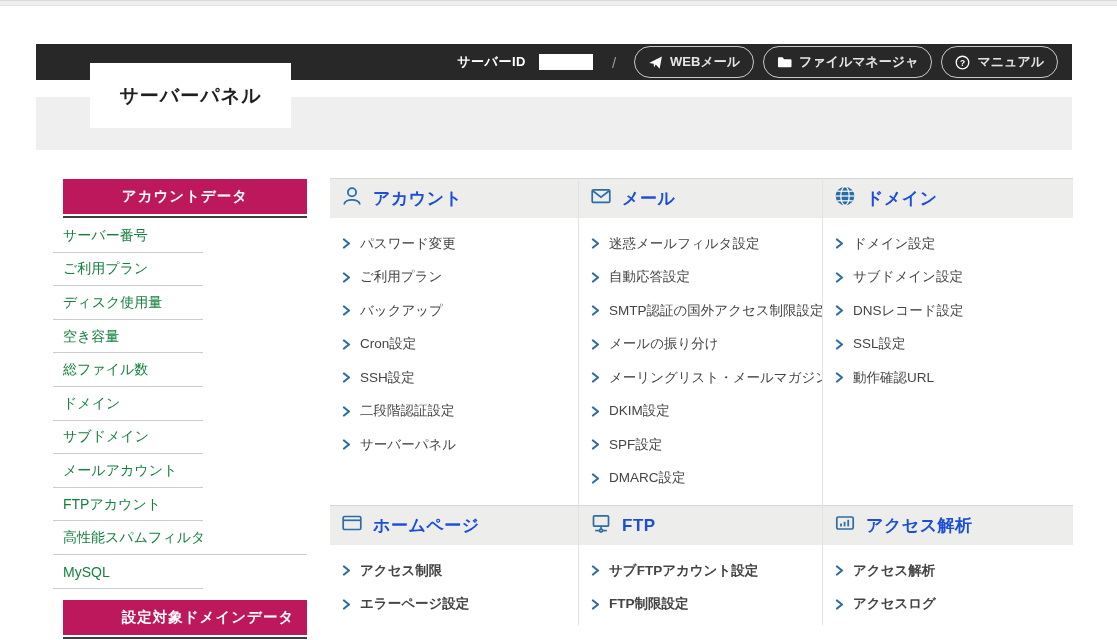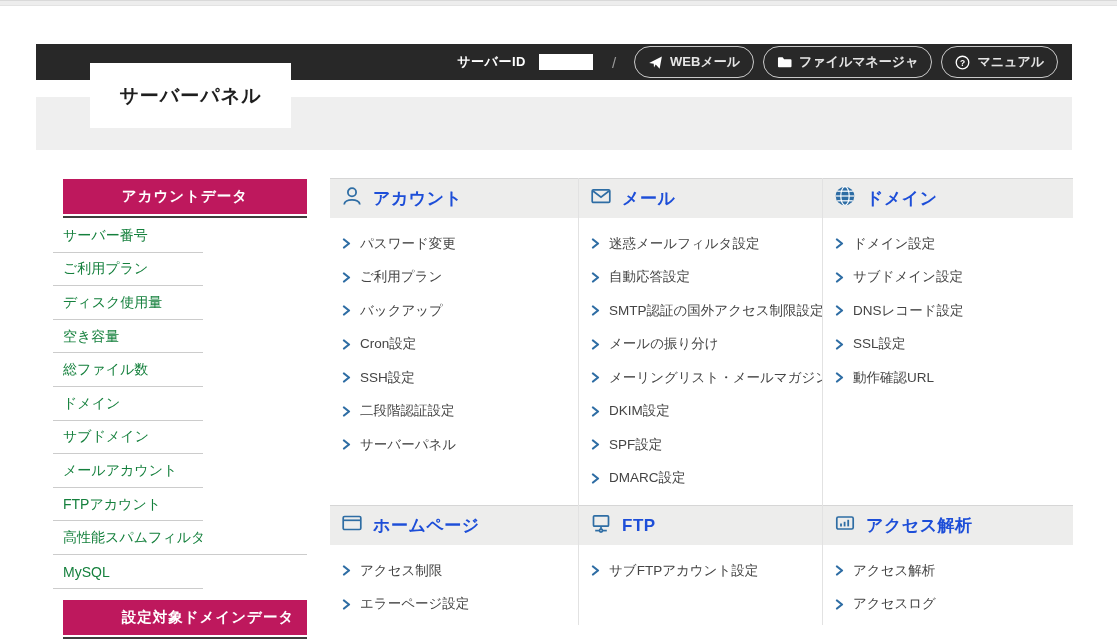--- a/index.html
+++ b/index.html
@@ -45,21 +45,21 @@
   .main { position:absolute; left:330px; top:178px; width:743px; border-right:1px solid #e2e2e2; }
   .section { display:grid; grid-template-columns:248px 244px 251px; }
   .col { background:#fff; }
   .col + .col { border-left:1px solid #e2e2e2; }
   .col-header { height:40px; background:#ededec; border-top:1px solid #d6d6d6;
     display:flex; align-items:center; gap:10px; padding-left:11px;
     font-size:17px; font-weight:bold; color:#1d4ed8; letter-spacing:.5px; }
   .col-header svg { flex:0 0 auto; }
   .links { padding:9px 0 0 12px; }
   .row1 .links { height:287px; }
-  .row2 .links { height:80px; overflow:hidden; }
+  .row2 .links { height:80px; overflow:hidden;font-weight:bold; }
   .link { height:33.5px; display:flex; align-items:center; gap:9px; font-size:13.5px;
     color:#444; cursor:pointer; white-space:nowrap; }
   .link svg { flex:0 0 auto; }
 </style>
 </head>
 <body>
 
 <div class="top-strip"></div>
 
 <div class="masthead-dark">
@@ -355,20 +355,26 @@
         </span>
         <span>FTP</span>
       </div>
       <div class="links">
         <div class="link">
             <svg width="9" height="11" viewBox="0 0 9 11" fill="none" stroke="#2e6da4" stroke-width="2.2" stroke-linecap="round" stroke-linejoin="round">
               <polyline points="2,1.5 7,5.5 2,9.5"></polyline>
             </svg>
             <span>サブFTPアカウント設定</span>
           </div>
+        <div class="link">
+            <svg width="9" height="11" viewBox="0 0 9 11" fill="none" stroke="#2e6da4" stroke-width="2.2" stroke-linecap="round" stroke-linejoin="round">
+              <polyline points="2,1.5 7,5.5 2,9.5"></polyline>
+            </svg>
+            <span>FTP制限設定</span>
+          </div>
       </div>
     </div>
 
     <div class="col">
       <div class="col-header">
         <span>
           <svg width="22" height="22" viewBox="0 0 22 22" fill="none" stroke="#2e6da4">
             <rect x="2.8" y="5" width="16.4" height="12" rx="1.5" stroke-width="1.7"></rect>
             <g stroke-width="1.8">
               <line x1="7" y1="14.4" x2="7" y2="11.6"></line>

